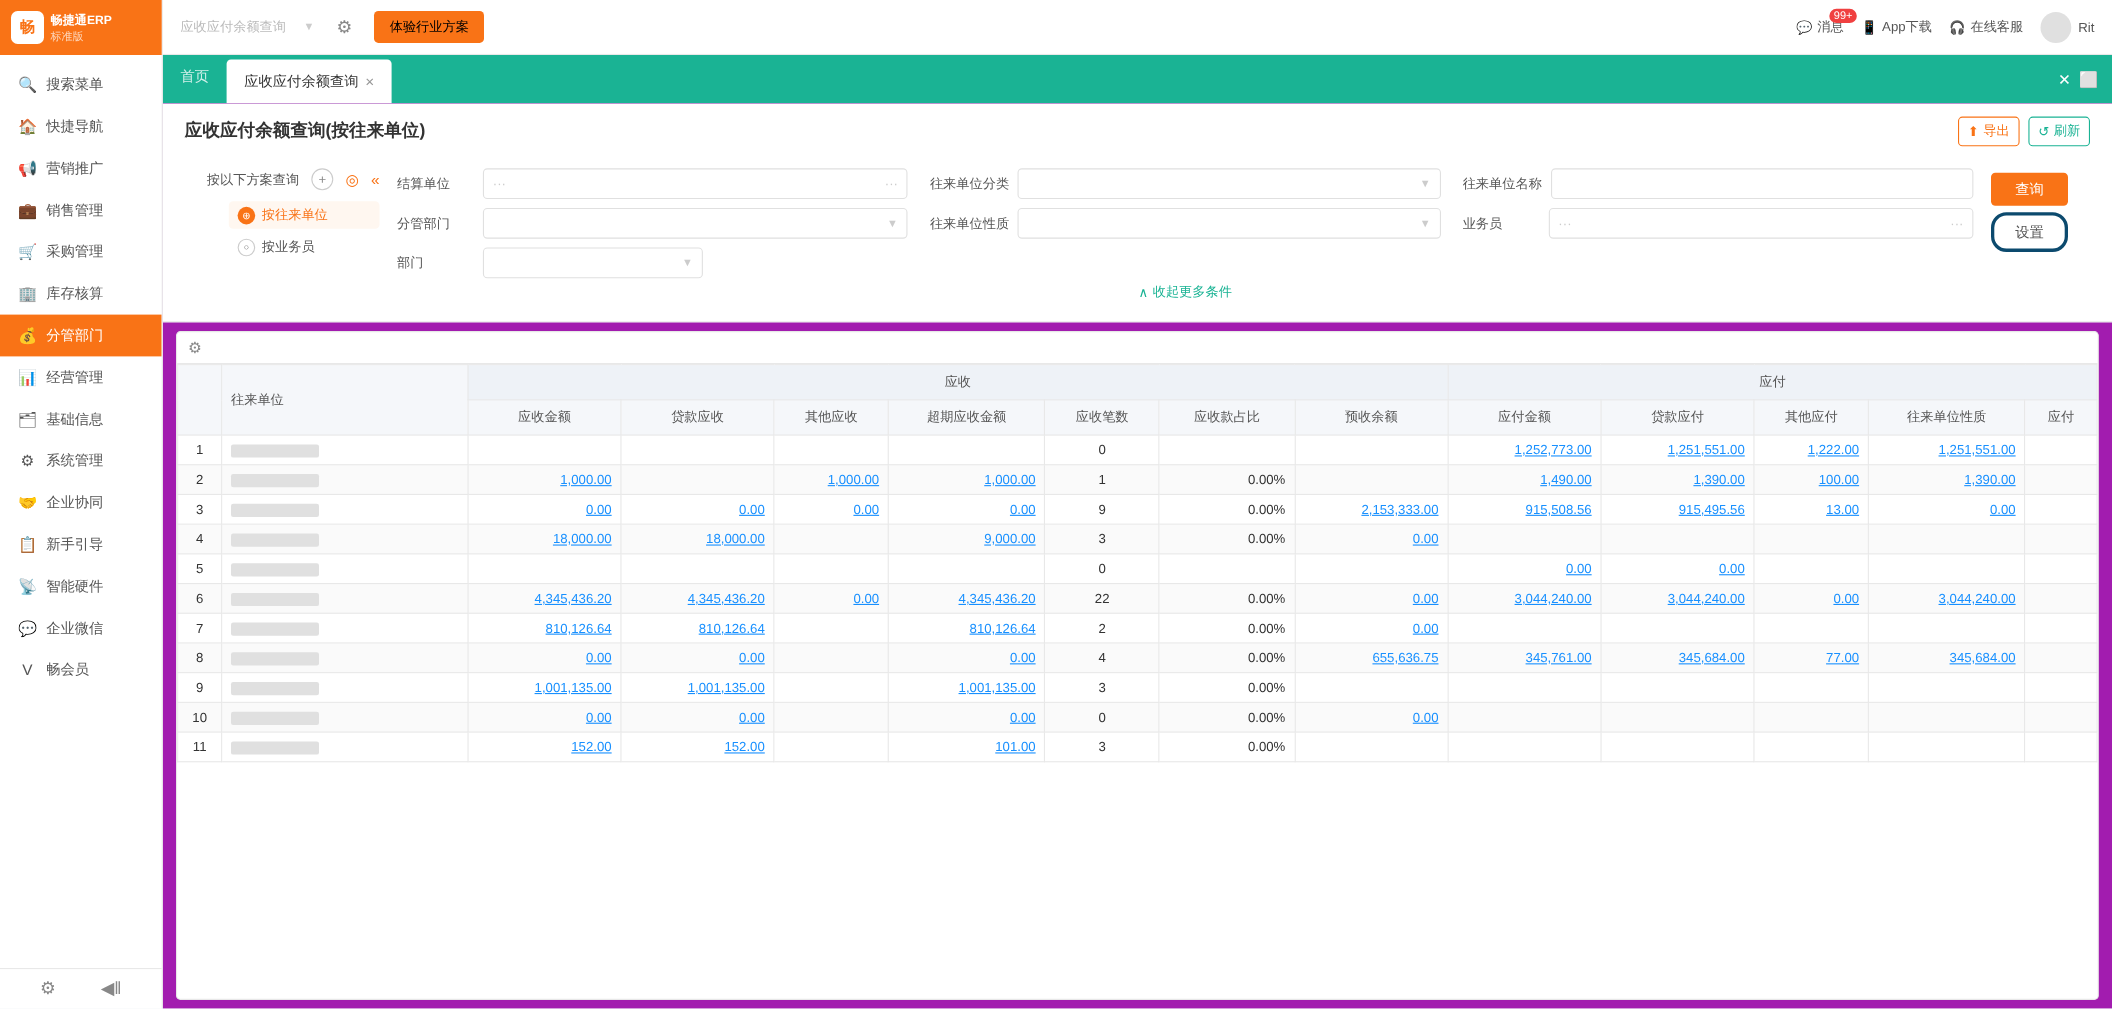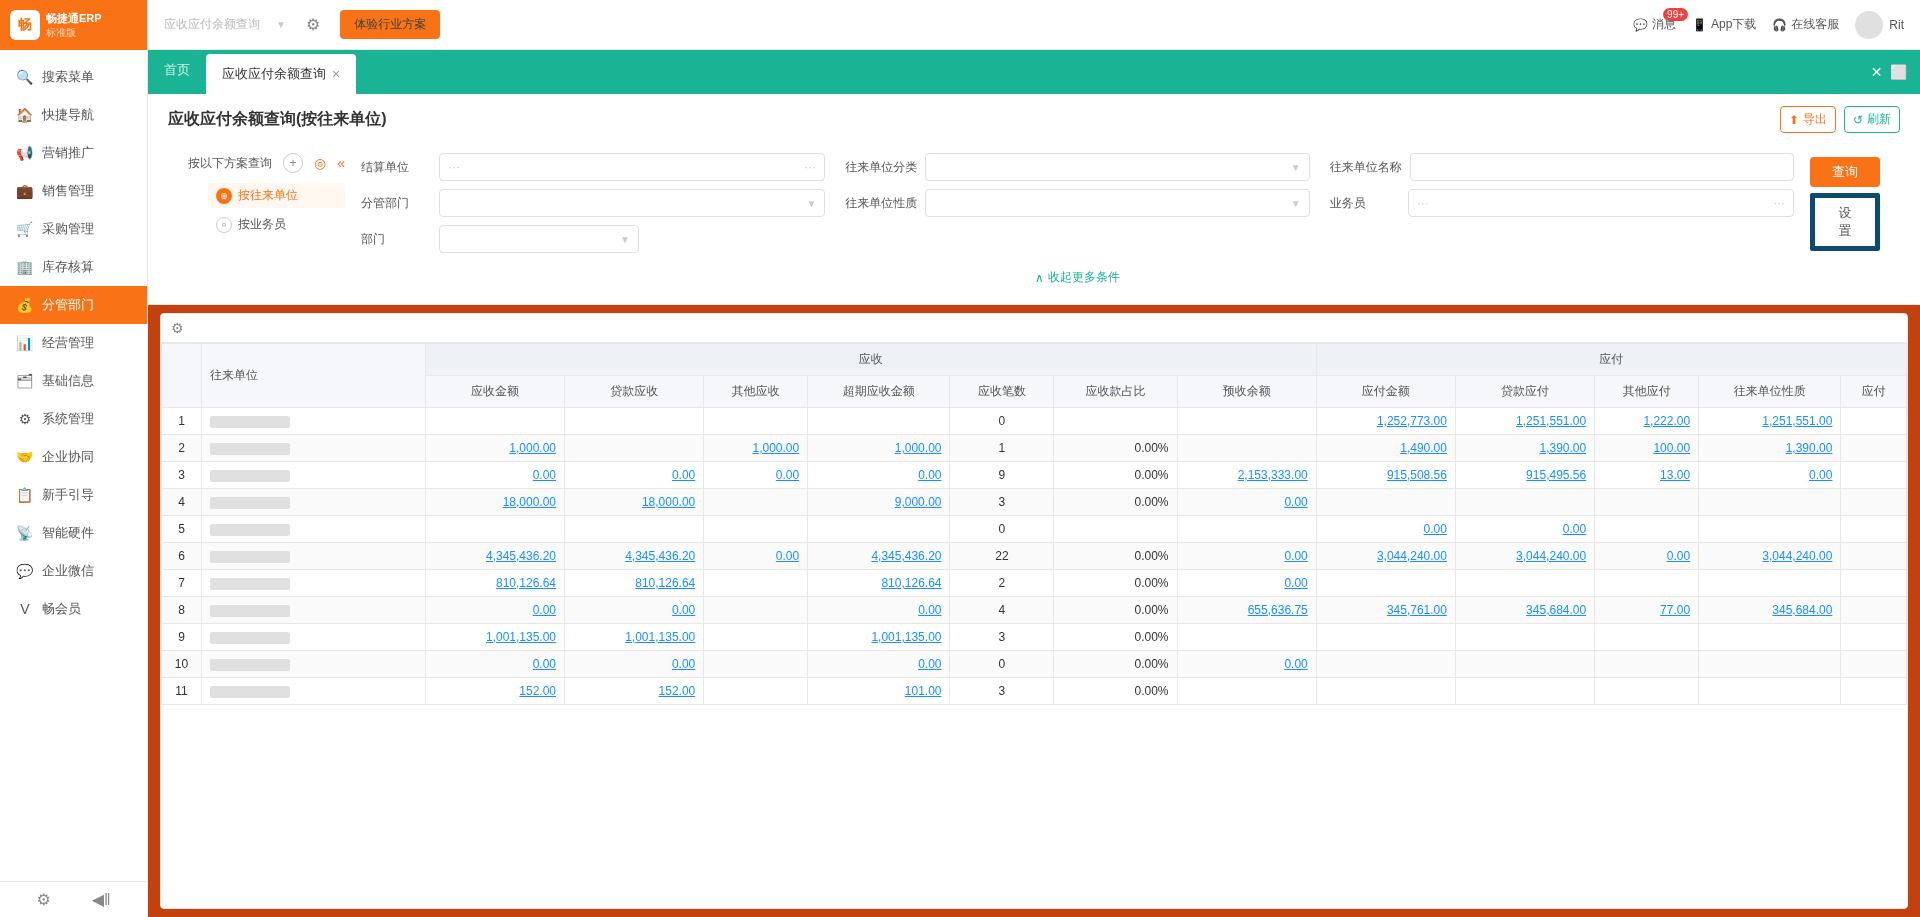--- a/index.html
+++ b/index.html
@@ -18,36 +18,36 @@
     .sidebar-item .icon { width: 18px; height: 18px; display: flex; align-items: center; justify-content: center; font-size: 14px; }
     .sidebar-bottom { padding: 10px 0; border-top: 1px solid #e8e8e8; display: flex; justify-content: space-around; align-items: center; padding: 8px 16px; }
     .sidebar-bottom-btn { color: #888; font-size: 16px; cursor: pointer; }
 
     
     .main { flex: 1; display: flex; flex-direction: column; overflow: hidden; }
 
     
     .topbar { height: 50px; background: #fff; display: flex; align-items: center; padding: 0 16px; border-bottom: 1px solid #e8e8e8; gap: 12px; }
     .topbar-gear { color: #888; font-size: 16px; cursor: pointer; margin-left: 4px; }
-    .topbar-cta { background: #f97316; color: #404040; border: none; padding: 6px 14px; border-radius: 4px; font-size: 12px; cursor: pointer; margin-left: 8px; }
+    .topbar-cta { background: #f97316; color: #000000; border: none; padding: 6px 14px; border-radius: 4px; font-size: 12px; cursor: pointer; margin-left: 8px; }
     .topbar-right { margin-left: auto; display: flex; align-items: center; gap: 16px; color: #555; font-size: 12px; }
     .topbar-badge { position: relative; display: inline-flex; align-items: center; gap: 4px; }
     .topbar-badge .badge { background: #f04040; color: #fff; font-size: 10px; padding: 1px 4px; border-radius: 8px; position: absolute; top: -8px; right: -12px; }
     .topbar-avatar { width: 28px; height: 28px; background: #e0e0e0; border-radius: 50%; }
 
     
     .tabs { display: flex; background: #1ab394; align-items: stretch; }
     .tab { padding: 0 16px; height: 40px; display: flex; align-items: center; gap: 6px; cursor: pointer; color: rgba(255,255,255,0.8); font-size: 13px; }
     .tab.active { background: #fff; color: #333; border-radius: 4px 4px 0 0; margin-top: 4px; }
     .tab-close { color: #999; font-size: 14px; line-height: 1; }
     .tabs-actions { margin-left: auto; display: flex; align-items: center; gap: 8px; padding-right: 12px; }
     .tabs-actions span { color: #fff; font-size: 16px; cursor: pointer; }
 
     
-    .content { flex: 1; overflow: hidden; display: flex; flex-direction: column; background: #c2410c; padding: 0; }
+    .content { flex: 1; overflow: hidden; display: flex; flex-direction: column; background: #a21caf; padding: 0; }
 
     
     .page-header { background: #fff; padding: 12px 20px 0 20px; border-bottom: 1px solid #e8e8e8; }
     .page-title-row { display: flex; align-items: center; justify-content: space-between; margin-bottom: 10px; }
     .page-title { font-size: 16px; font-weight: bold; color: #333; }
     .page-actions { display: flex; gap: 8px; }
     .page-action-btn { display: flex; align-items: center; gap: 4px; color: #f97316; font-size: 12px; cursor: pointer; padding: 4px 8px; border: 1px solid #f97316; border-radius: 4px; background: #fff; }
     .page-action-btn.refresh { border-color: #1ab394; color: #1ab394; }
 
     
@@ -81,21 +81,21 @@
     tbody tr:nth-child(even) { background: #fafafa; }
     tbody td { padding: 6px 8px; border: 1px solid #e8e8e8; text-align: right; color: #333; white-space: nowrap; }
     tbody td.left-align { text-align: left; }
     .td-link { color: #1890ff; text-decoration: underline; cursor: pointer; }
     .td-blurred { background: #e0e0e0; display: inline-block; width: 80px; height: 12px; border-radius: 2px; vertical-align: middle; }
 
     .scrollable-table { overflow: auto; flex: 1; }
 
     
     .query-btn { background: #f97316; color: #fff; border: none; padding: 6px 18px; border-radius: 4px; font-size: 13px; cursor: pointer; width: 70px; }
-    .set-btn { background: #fff; color: #555; border: 5px solid #0c4a6e; padding: 6px 18px; border-radius: 2px; font-size: 13px; cursor: pointer; width: 70px; margin-top: 6px; }
+    .set-btn { background: #fff; color: #555; border: 3px solid #0c4a6e; padding: 6px 18px; border-radius: 14px; font-size: 13px; cursor: pointer; width: 70px; margin-top: 6px; }
     .filter-right-btns { display: flex; flex-direction: column; align-items: center; justify-content: flex-start; padding-top: 4px; }
   </style>
 </head>
 <body>
 
 <div class="app-container">
 
   <div class="sidebar">
     <div class="sidebar-logo">
       <div class="sidebar-logo-icon">畅</div>
@@ -291,21 +291,21 @@
                   </div>
                 </div>
                 <div class="filter-item">
                   <span class="filter-label">业务员</span>
                   <div class="filter-input dots" style="cursor:pointer;">
                     <span style="color:#ccc;">···</span>
                   </div>
                 </div>
               </div>
 
-              <div style="display:flex;align-items:center;gap:16px;margin-bottom:12px;">
+              <div style="display:flex;align-items:center;gap:16px;margin-bottom:0;">
                 <div class="filter-item">
                   <span class="filter-label">部门</span>
                   <div class="filter-input" style="cursor:pointer;width:200px;">
                     <span></span>
                       <span class="arrow">▼</span>
                   </div>
                 </div>
               </div>
 
               <div class="filter-collapse">

